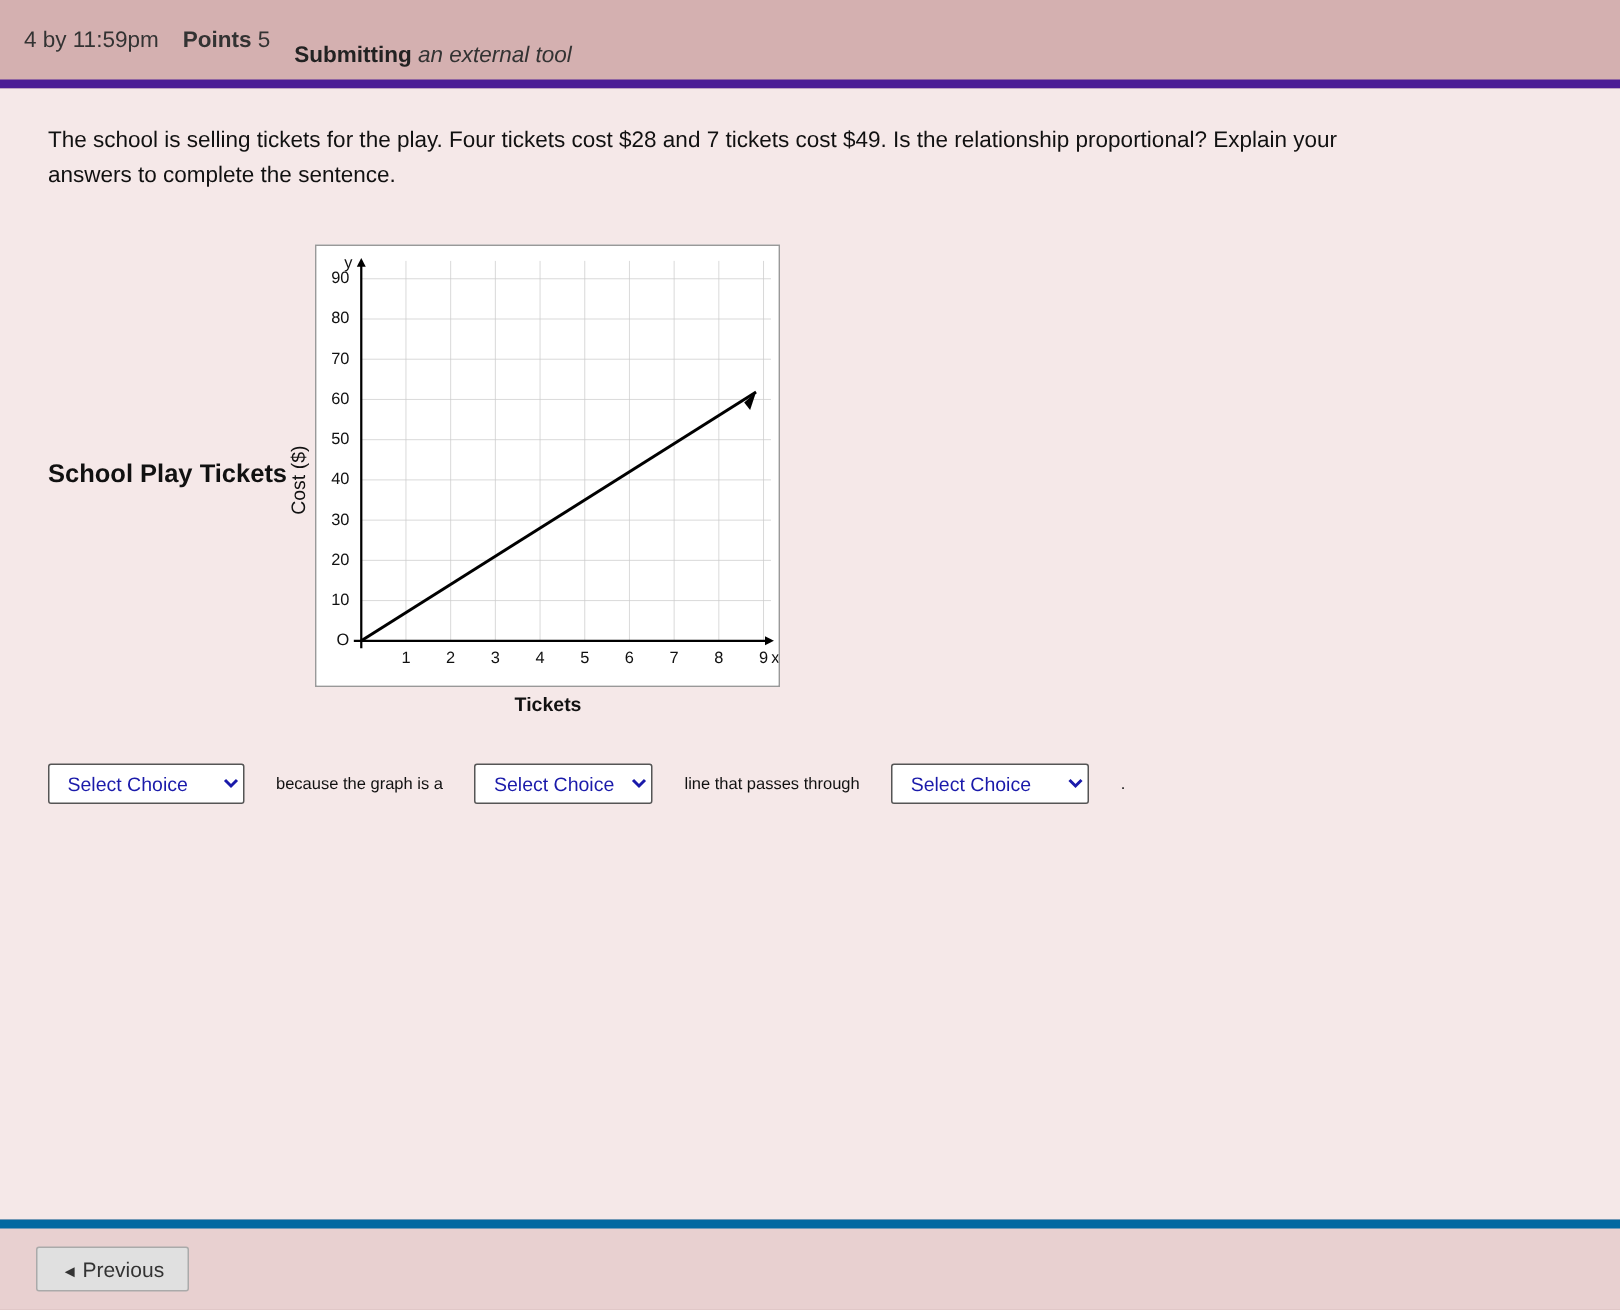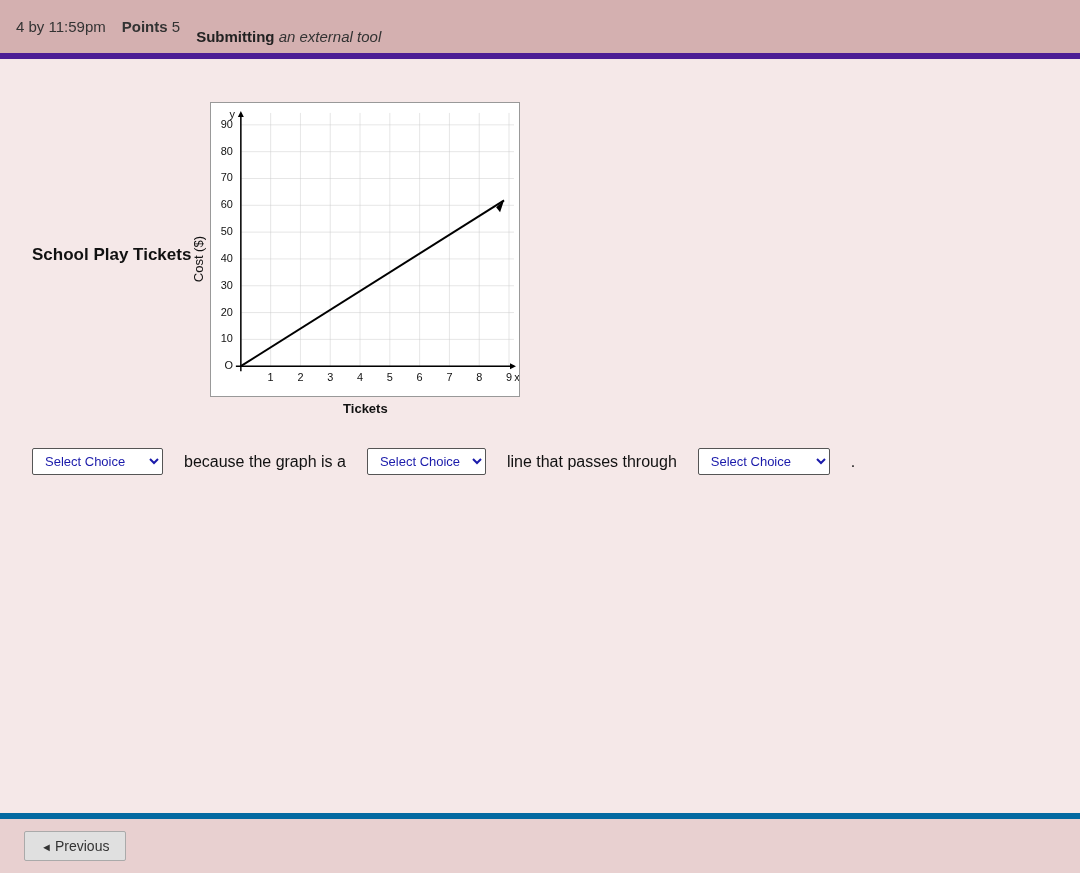--- a/index.html
+++ b/index.html
@@ -107,21 +107,21 @@
       border: 1px solid #555;
       background: white;
       padding: 4px 8px;
       font-size: 13px;
       color: #1a1aaa;
       cursor: pointer;
       border-radius: 2px;
     }
     .answer-row span {
       color: #111;
-      font-size: 16px;
+      font-size: 11px;
     }
     .bottom-bar {
       background: #e8d0d0;
       border-top: 6px solid #0369a1;
       padding: 12px 24px;
       display: flex;
       align-items: center;
     }
     .prev-button {
       background: #e0e0e0;
@@ -144,20 +144,21 @@
   <span class="top-bar-due">4 by 11:59pm</span>
   <span class="top-bar-points">
     <span class="label">Points</span>&nbsp;<span>5</span>
   </span>
   <span class="top-bar-submitting">
     <span class="label">Submitting</span>&nbsp;<span class="value">an external tool</span>
   </span>
 </div>
 
 <div class="main-content">
+  <p class="question-text">The school is selling tickets for the play. Four tickets cost $28 and 7 tickets cost $49. Is the relationship proportional? Explain your answers to complete the sentence.</p>
 
   <div class="chart-area">
     <div class="chart-title">School Play Tickets</div>
     <div class="chart-wrapper">
       <div class="y-axis-label">Cost ($)</div>
       <div class="chart-container">
         <svg class="graph-svg-wrapper" width="310" height="295" viewBox="0 0 310 295">
 
           <rect width="310" height="295" fill="white"></rect>
 

